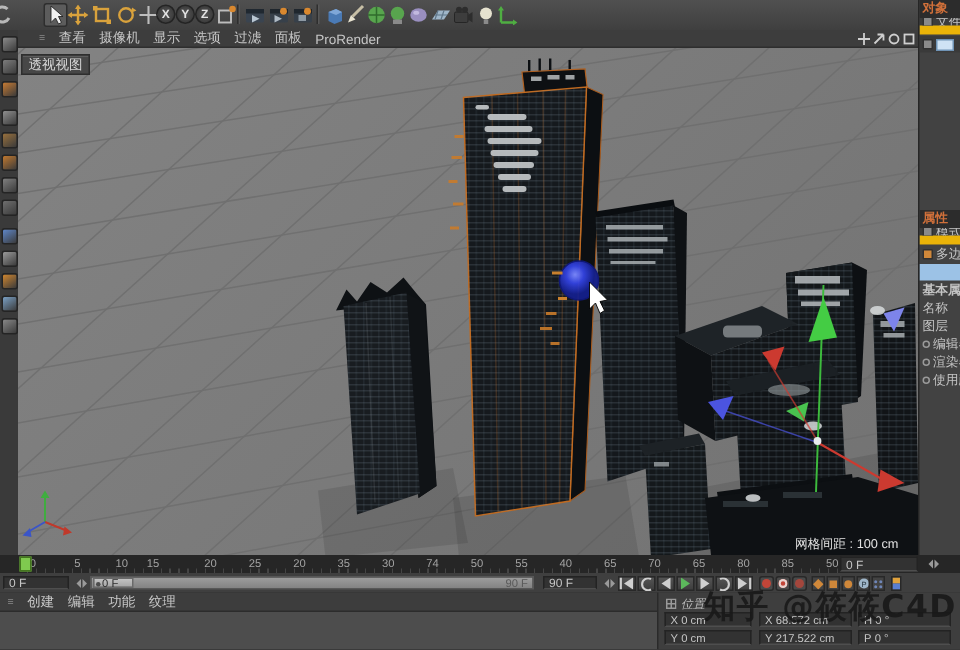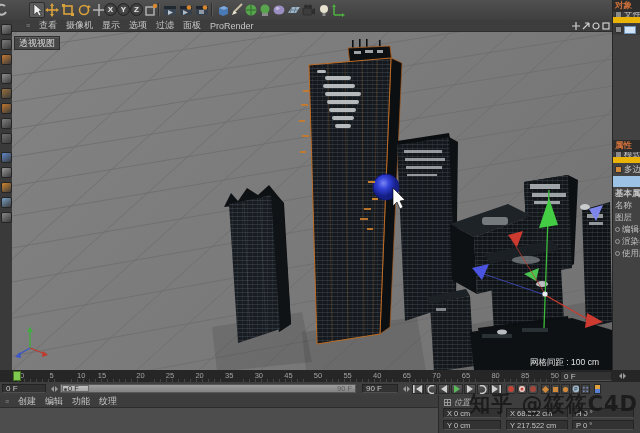--- a/index.html
+++ b/index.html
@@ -521,21 +521,21 @@
       <div>
           <span class="tick" style="left: 22px;">0</span>
           <span class="tick" style="left: 51.6px;">5</span>
           <span class="tick" style="left: 81.2px;">10</span>
           <span class="tick" style="left: 102px;">15</span>
           <span class="tick" style="left: 140.4px;">20</span>
           <span class="tick" style="left: 170px;">25</span>
           <span class="tick" style="left: 199.6px;">20</span>
           <span class="tick" style="left: 229.2px;">35</span>
           <span class="tick" style="left: 258.8px;">30</span>
-          <span class="tick" style="left: 288.4px;">45</span>
+          <span class="tick" style="left: 288.4px;">74</span>
           <span class="tick" style="left: 318px;">50</span>
           <span class="tick" style="left: 347.6px;">55</span>
           <span class="tick" style="left: 377.2px;">40</span>
           <span class="tick" style="left: 406.8px;">65</span>
           <span class="tick" style="left: 436.4px;">70</span>
           <span class="tick" style="left: 466px;">65</span>
           <span class="tick" style="left: 495.6px;">80</span>
           <span class="tick" style="left: 525.2px;">85</span>
           <span class="tick" style="left: 554.8px;">50</span>
         </div>

